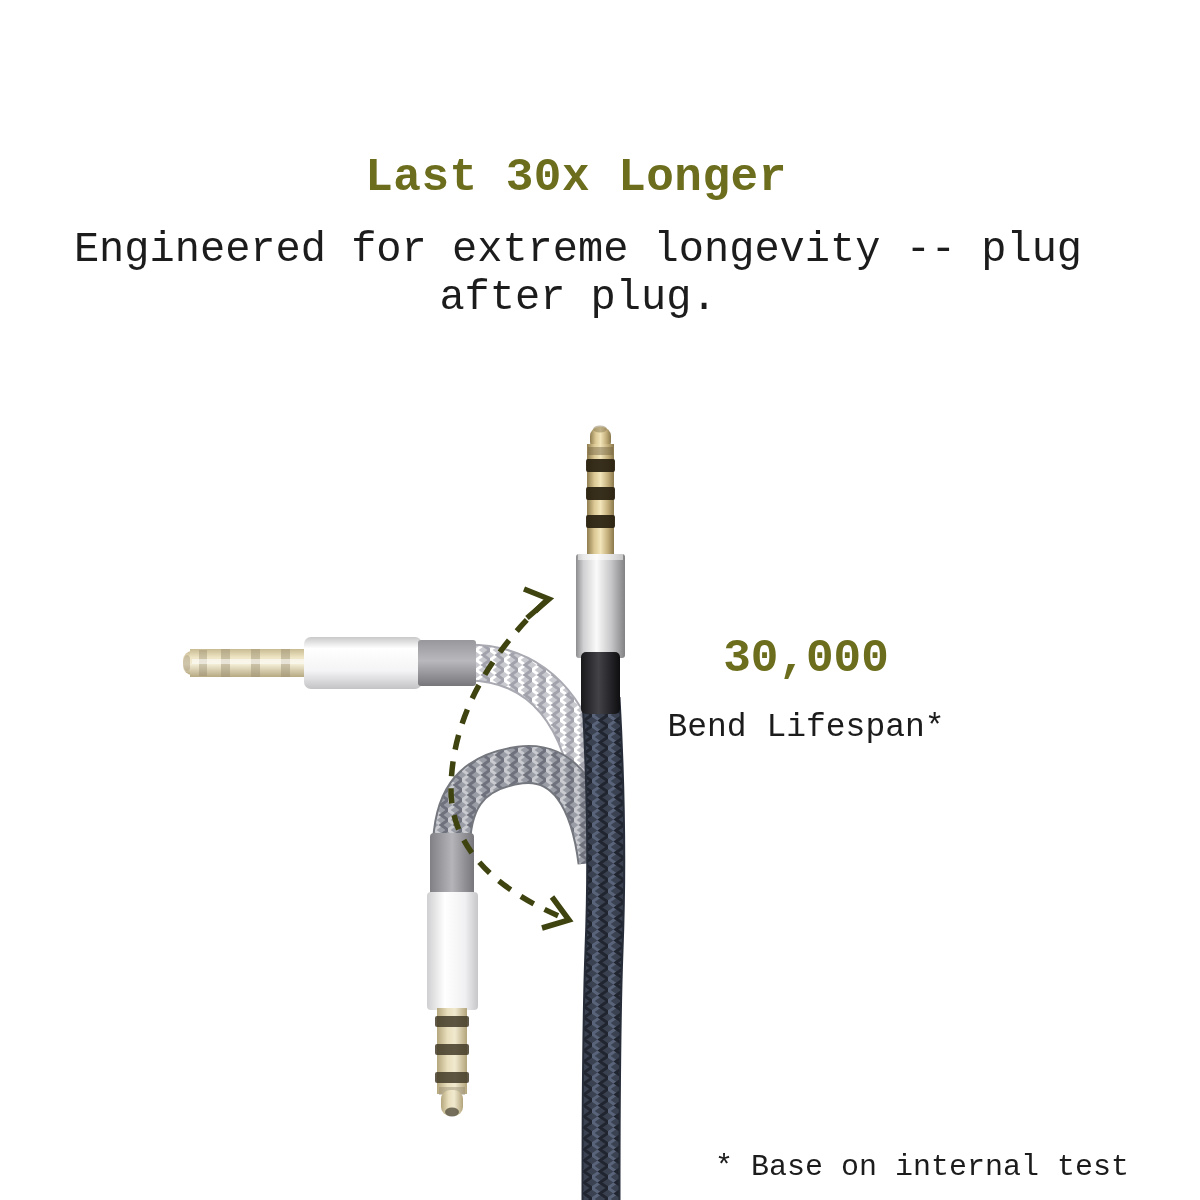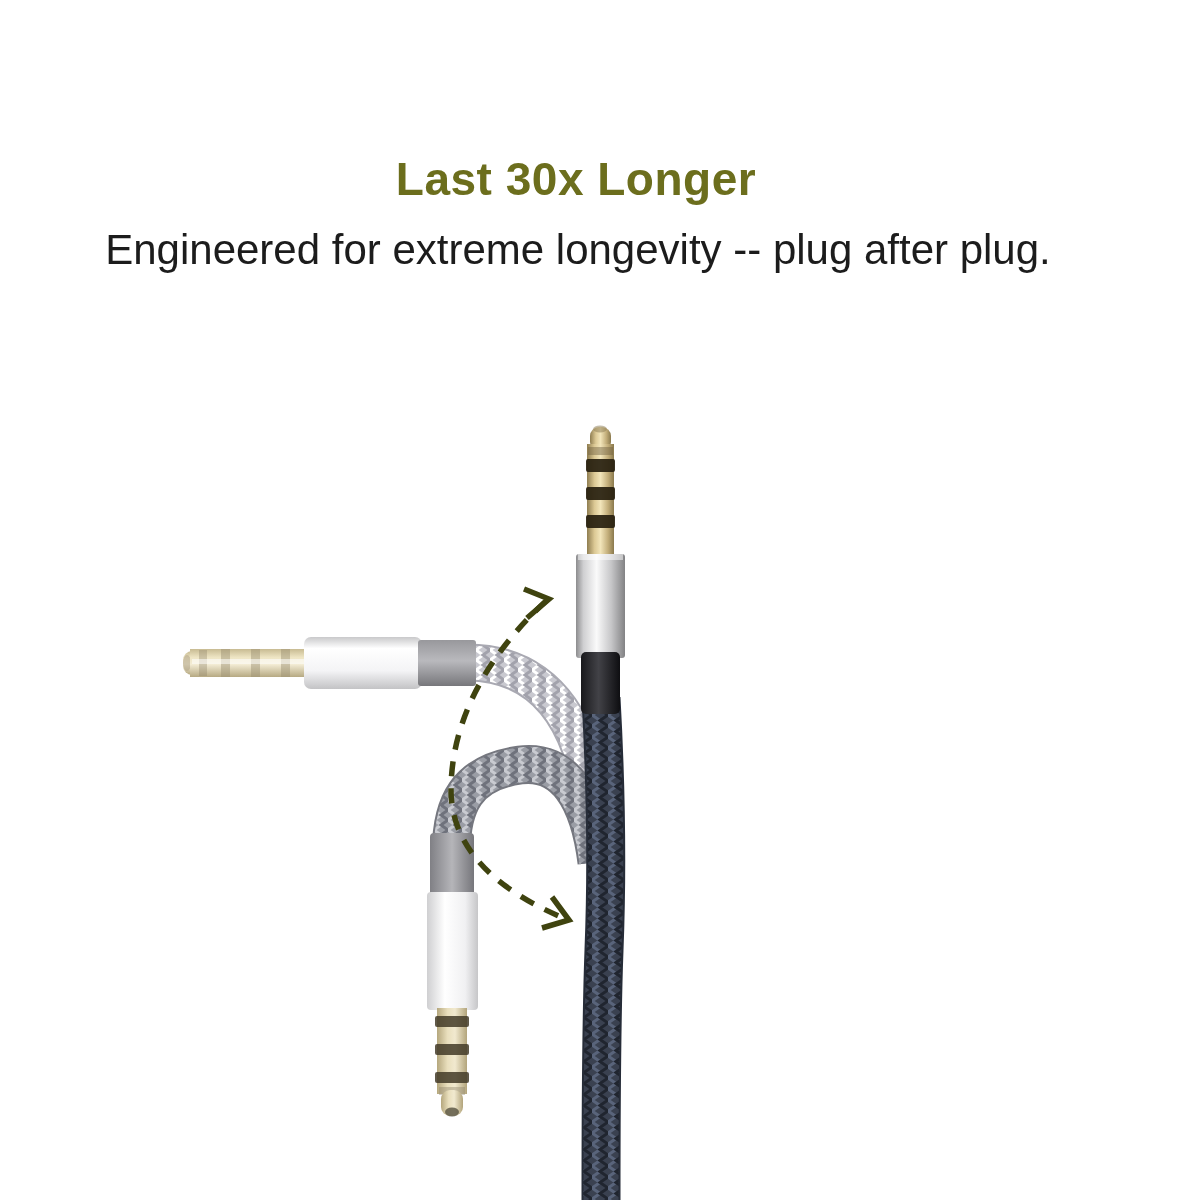--- a/index.html
+++ b/index.html
@@ -1,21 +1,21 @@
 <!DOCTYPE html>
 <html style="--background: #ffffff; --accent-olive: #6c6e1d; --text-black: #1c1c1c; --arrow-olive: #3f430f; --cable-dark: #3a4150; --cable-light: #c9c9d0; --cable-mid: #9a9da5; --plug-gold: #dcc995; --barrel-silver: #d2d2d4; --barrel-white: #f5f5f7;"><head>
 <meta charset="utf-8">
 <style>
   html, body { margin: 0; padding: 0; background: #ffffff; }
   .page {
     position: relative;
     width: 1166px;
     height: 1200px;
     background: var(--background, #ffffff);
-    font-family: Liberation Sans, sans-serif;
+    font-family: Liberation Mono, monospace;
     overflow: hidden;
   }
   .headline {
     position: absolute;
     top: 152px; left: 0; width: 1152px;
     text-align: center;
     font-size: 46px;
     font-weight: bold;
     letter-spacing: 0.5px;
     color: var(--accent-olive, #6c6e1d);
@@ -187,15 +187,20 @@
       <rect x="581" y="652" width="39" height="62" rx="5" fill="url(#blackH)"></rect>
     </g>
 
     <g style="stroke: var(--arrow-olive, #3f430f);" stroke-width="5.5" fill="none" stroke-linejoin="miter">
       <path d="M546 601 C495 648, 452 712, 451 788 C450 850, 500 892, 566 919" stroke-dasharray="15 12"></path>
       <path d="M527 618 L549 599 L524 589"></path>
       <path d="M552 897 L569 920 L542 928"></path>
     </g>
   </svg>
 
-
+  <div class="stat-block">
+    <div class="stat-value">30,000</div>
+    <div class="stat-label">Bend Lifespan*</div>
+  </div>
+
+  <div class="footnote">* Base on internal test</div>
 
 </div>
 
 </body></html>

